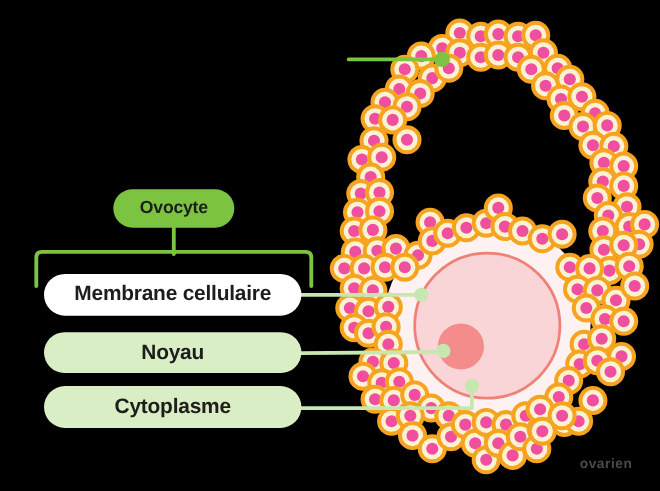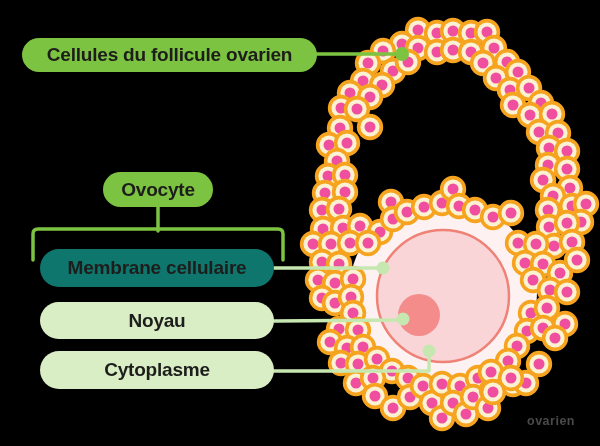--- a/index.html
+++ b/index.html
@@ -9,21 +9,21 @@
     overflow:hidden;
   }
   .stage{position:relative;width:600px;height:446px;background:#000;overflow:hidden;}
   #diagram-svg{position:absolute;left:0;top:0;}
   .pill{
     position:absolute;display:flex;align-items:center;justify-content:center;
     font-weight:700;border-radius:19px;white-space:nowrap;
     letter-spacing:-0.2px;
   }
   #pill-cellules{left:22px;top:38px;width:295px;height:34px;font-size:19px;}
-  #pill-ovocyte{left:103px;top:172px;width:110px;height:35px;font-size:19px;}
+  #pill-ovocyte{left:103px;top:172px;width:110px;height:35px;font-size:16px;}
   #pill-membrane{left:40px;top:249px;width:234px;height:38px;font-size:19px;}
   #pill-noyau{left:40px;top:302px;width:234px;height:37px;font-size:19px;}
   #pill-cytoplasme{left:40px;top:351px;width:234px;height:38px;font-size:19px;}
   .watermark{
     position:absolute;left:527px;top:414px;width:60px;
     font-size:12.5px;font-weight:700;letter-spacing:0.5px;
   }
 </style>
 </head>
 <body style="background: rgb(0, 0, 0);">
@@ -725,24 +725,23 @@
         <circle cx="402" cy="54" r="7" fill="#7CC342" stroke="none"></circle>
         <line x1="274" y1="268" x2="383" y2="268" stroke="#C7E7B0" stroke-width="3.5"></line>
         <circle cx="383" cy="268" r="6.5" fill="#C7E7B0" stroke="none"></circle>
         <line x1="274" y1="321" x2="403" y2="320" stroke="#C7E7B0" stroke-width="3.5"></line>
         <circle cx="403" cy="319" r="6.5" fill="#C7E7B0" stroke="none"></circle>
         <polyline points="274,371 429,371 429,352" stroke="#C7E7B0" stroke-width="3.5" fill="none" stroke-linejoin="round"></polyline>
         <circle cx="429" cy="351" r="6.5" fill="#C7E7B0"></circle>
       </g>
     </svg>
 
-  <div class="pill pill-green" id="pill-cellules" style="background: rgb(124, 195, 66); color: rgb(29, 29, 27);">Cellules du follicule ovarien</div>
 
   <div class="pill pill-green" id="pill-ovocyte" style="background: rgb(124, 195, 66); color: rgb(29, 29, 27);">Ovocyte</div>
 
-  <div class="pill pill-light" id="pill-membrane" style="background: #0f766e; color: rgb(29, 29, 27);">Membrane cellulaire</div>
+  <div class="pill pill-light" id="pill-membrane" style="background: #ffffff; color: rgb(29, 29, 27);">Membrane cellulaire</div>
 
   <div class="pill pill-light" id="pill-cytoplasme" style="background: rgb(217, 238, 196); color: rgb(29, 29, 27);">Cytoplasme</div>
 
   <div class="pill pill-light" id="pill-noyau" style="background: rgb(217, 238, 196); color: rgb(29, 29, 27);">Noyau</div>
 
   <div class="watermark" style="color: rgb(74, 74, 74);">ovarien</div>
 </div>
 
 </body></html>

